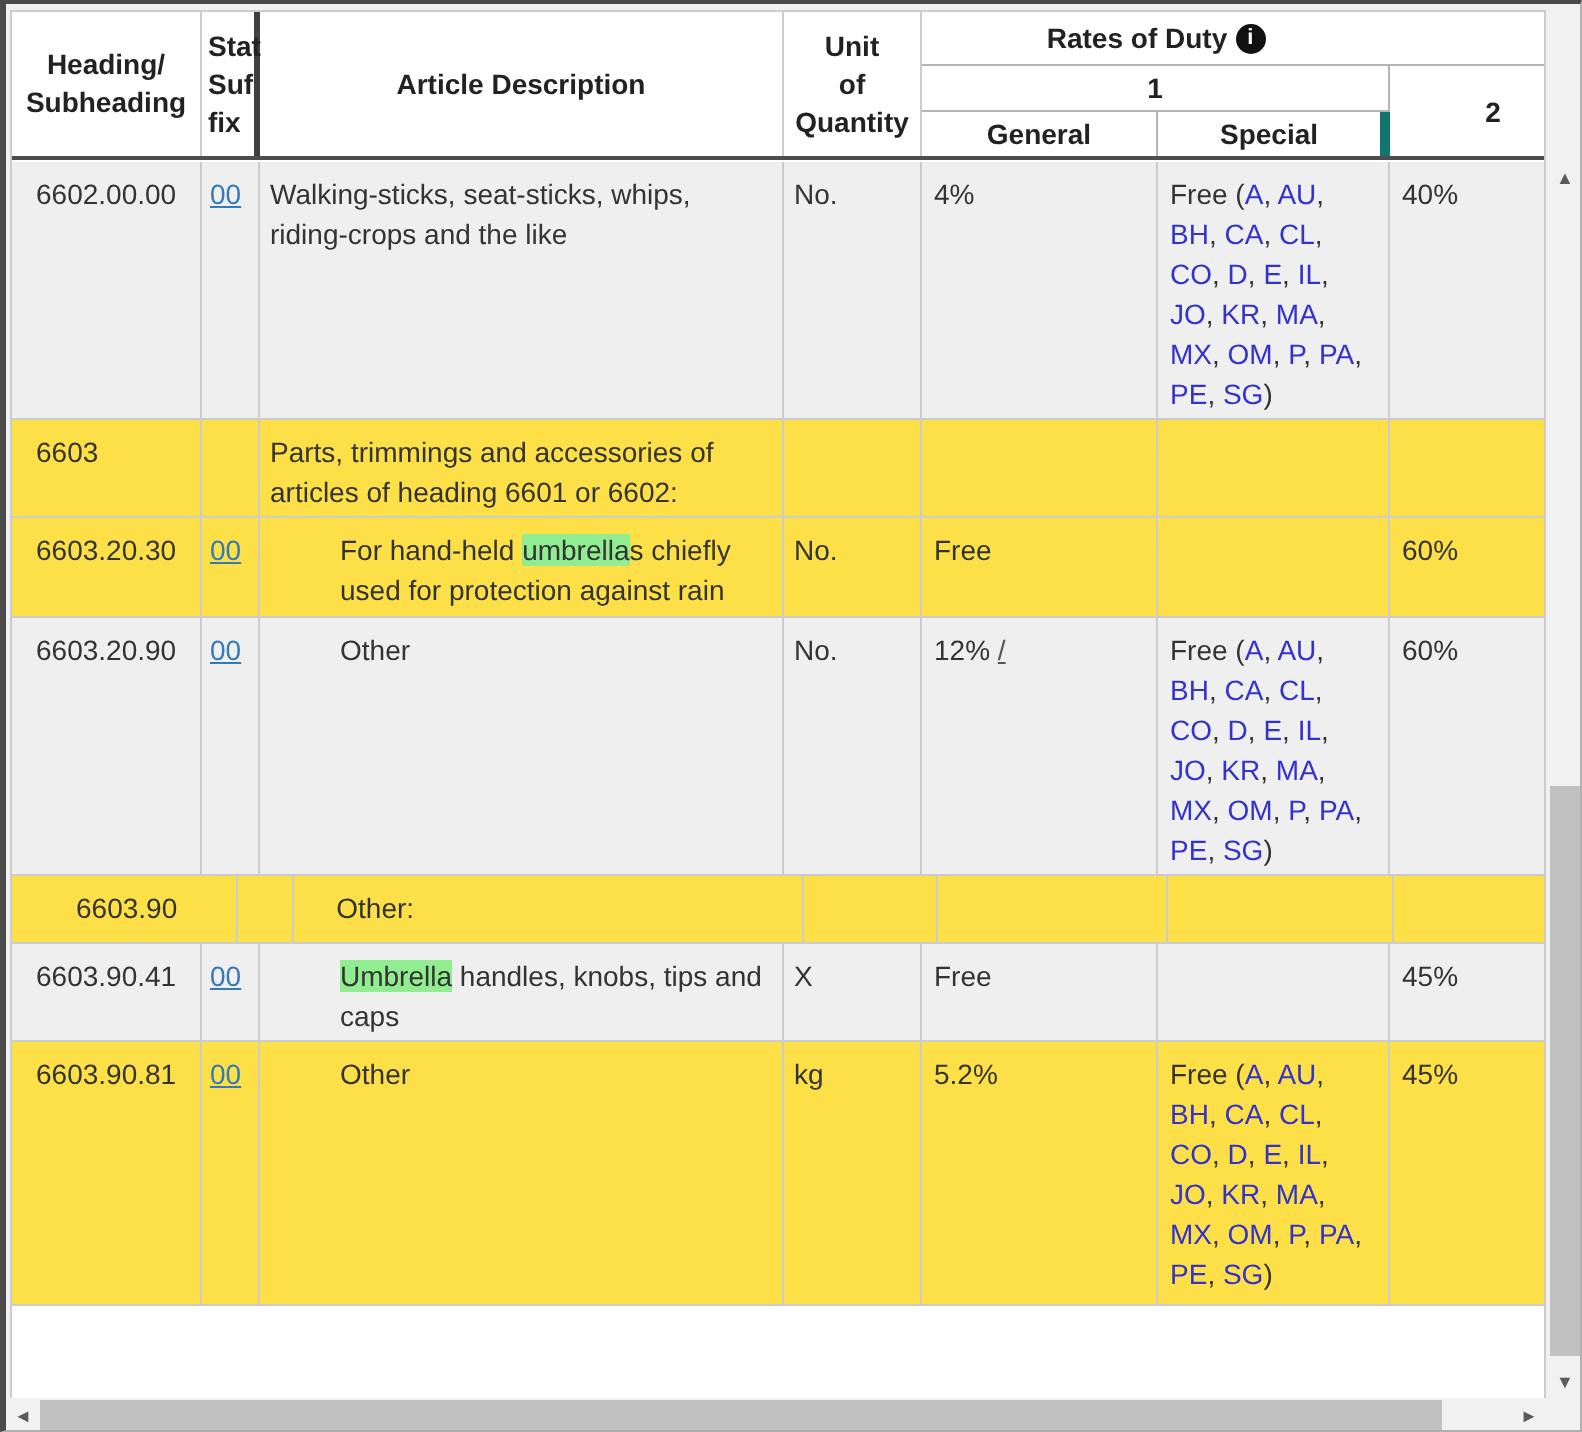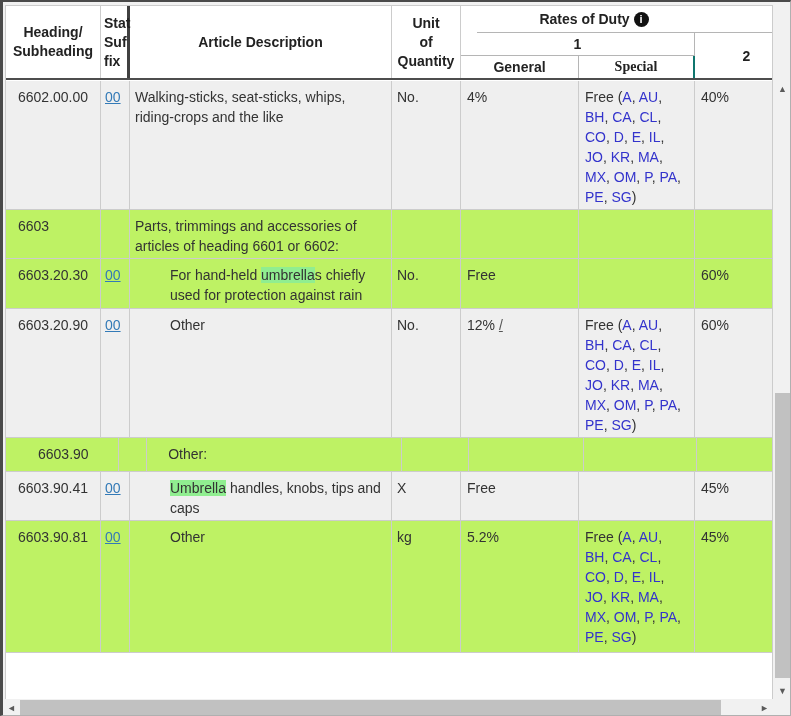--- a/index.html
+++ b/index.html
@@ -25,41 +25,41 @@
   }
   .hcell {
     position:absolute; top:0; height:72px;
     display:flex; align-items:center; justify-content:center;
     text-align:center; white-space:pre-line; line-height:19px;
   }
   .h-c1 { left:0;   width:95px;  border-right:1px solid #ccc; }
   .h-c2 { left:95px; width:29px; border-right:3px solid #404040; justify-content:flex-start; text-align:left; padding-left:3px; }
   .h-c3 { left:124px; width:262px; border-right:1px solid #ccc; }
   .h-c4 { left:386px; width:69px; border-right:1px solid #ccc; }
-  .h-rates-top { position:absolute; left:471px; top:0; width:311px; height:27px; border-bottom:1px solid #b5b5b5; }
+  .h-rates-top { position:absolute; left:455px; top:0; width:311px; height:27px; border-bottom:1px solid #b5b5b5; }
   .h-rates-label { width:234px; height:100%; display:flex; align-items:center; justify-content:center; gap:4px; }
   .h-box1 { position:absolute; left:455px; top:27px; width:234px; height:23px;
             border-right:1px solid #b5b5b5; border-bottom:1px solid #b5b5b5;
             display:flex; align-items:center; justify-content:center; }
   .h-general { position:absolute; left:455px; top:50px; width:118px; height:22px;
                border-right:1px solid #b5b5b5; display:flex; align-items:center; justify-content:center; }
   .h-special { position:absolute; left:573px; top:50px; width:116px; height:22px;
-               border-right:2px solid #0f766e; display:flex; align-items:center; justify-content:center;font-family:Liberation Serif, serif; }
+               border-right:5px solid #0f766e; display:flex; align-items:center; justify-content:center; }
   .h-2 { position:absolute; left:689px; top:27px; width:77px; height:45px;
          display:flex; align-items:center; justify-content:center; padding-left:26px; }
   .info-badge {
     display:inline-flex; width:15px; height:15px; border-radius:50%;
     background:#111; color:#fff; font-size:11px; font-weight:bold;
     align-items:center; justify-content:center; cursor:pointer; flex:0 0 auto;
   }
 
   
   #tbody { position:absolute; left:0; right:0; top:75px; height:619px; overflow:hidden; }
   .row { display:flex; position:relative; border-bottom:1px solid #ccc;
-         background:#bef264; font-size:14px; line-height:20px; color:#333; }
+         background:#fde047; font-size:14px; line-height:20px; color:#333; }
   .row.alt { background:#efefef; }
   .row.selected::before { content:""; position:absolute; left:1px; top:0; bottom:0; width:7px; background:#1e9fc2; }
   .cell { padding:6px 6px 2px 5px; border-right:1px solid #ccc; }
   .c-heading { width:95px; padding-left:12px; }
   .c-stat    { width:29px; padding-left:4px; }
   .c-desc    { width:262px; }
   .c-desc.ind-1 { padding-left:21px; }
   .c-desc.ind-2 { padding-left:40px; }
   .c-unit    { width:69px; }
   .c-gen     { width:118px; padding-left:6px; }

